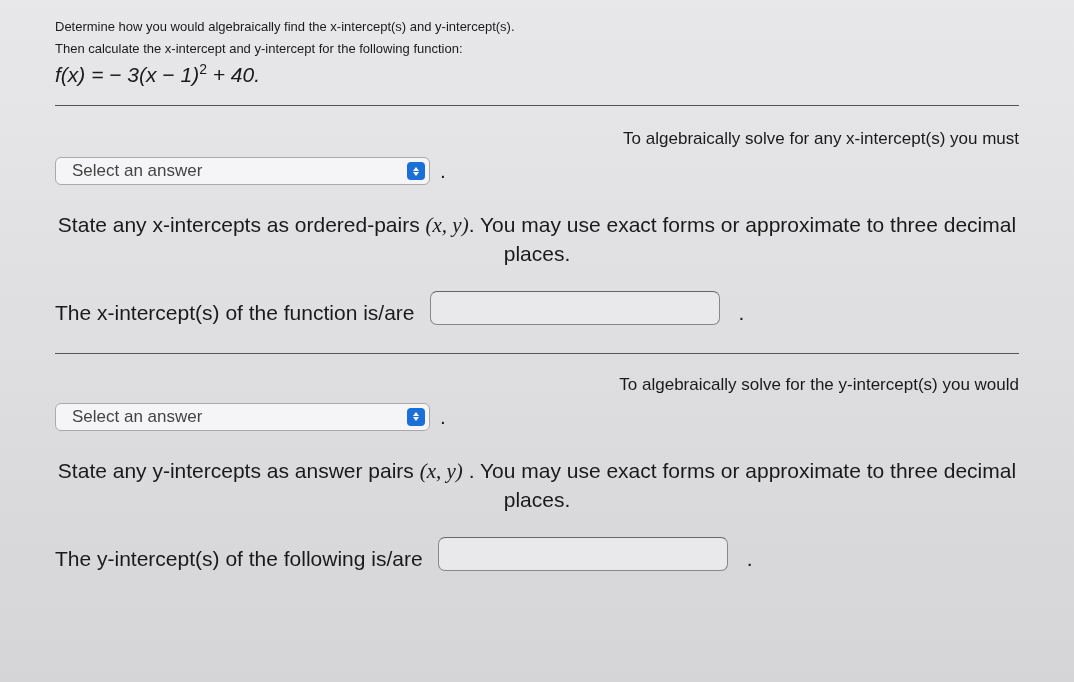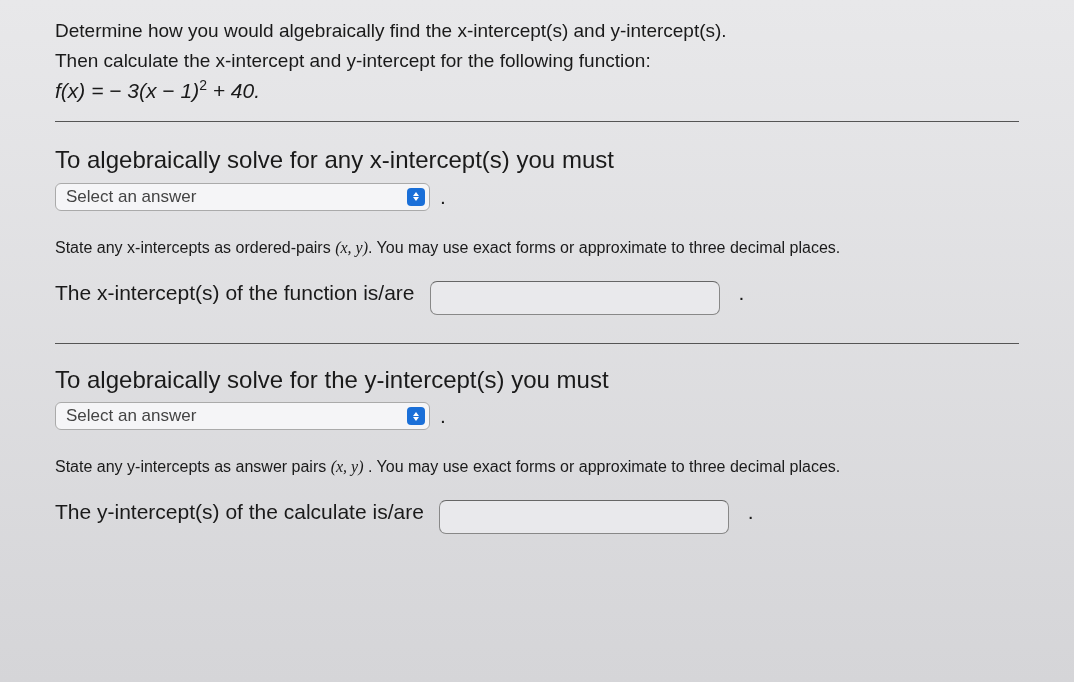--- a/index.html
+++ b/index.html
@@ -6,21 +6,21 @@
     body {
       width: 1074px;
       height: 682px;
       background: linear-gradient(to bottom, #e8e8ea 0%, #d5d5d8 100%);
       font-family: Arial, Helvetica, sans-serif;
       padding: 18px 55px 10px 55px;
       color: #1a1a1a;
       position: relative;
     }
     .question-text {
-      font-size: 19px;
+      font-size: 13px;
       line-height: 1.35;
       margin-bottom: 4px;
     }
     .formula {
       font-size: 21px;
       font-style: italic;
       margin-bottom: 18px;
     }
     .formula .fn { font-style: italic; }
     .formula .sup { font-size: 14px; vertical-align: super; font-style: normal; }
@@ -28,40 +28,41 @@
       border: none;
       border-top: 1.5px solid #555;
       margin: 10px 0 22px 0;
     }
     hr.divider2 {
       border: none;
       border-top: 1.5px solid #555;
       margin: 28px 0 20px 0;
     }
     .section-line {
-      font-size: 24px;
+      font-size: 17px;
       margin-bottom: 6px;
       line-height: 1.35;
+      text-align: right;
     }
     .select-row {
       display: flex;
       align-items: center;
       gap: 6px;
       margin-bottom: 26px;
     }
     .select-box {
       display: inline-flex;
       align-items: center;
       justify-content: space-between;
       width: 375px;
       height: 28px;
       border: 1px solid #aaa;
       border-radius: 6px;
       background: #f5f5f7;
-      padding: 0 4px 0 10px;
+      padding: 0 4px 0 16px;
       font-size: 17px;
       color: #444;
       cursor: pointer;
     }
     .select-caret {
       width: 18px;
       height: 18px;
       background: #1a6fd8;
       border-radius: 4px;
       display: flex;
@@ -77,32 +78,33 @@
       border-bottom: 4px solid white;
     }
     .select-caret::after {
       content: "";
       border-left: 3px solid transparent;
       border-right: 3px solid transparent;
       border-top: 4px solid white;
     }
     .period { font-size: 21px; margin-left: 4px; }
     .instr {
-      font-size: 16px;
+      font-size: 21px;
       line-height: 1.38;
       margin-bottom: 22px;
+      text-align: center;
     }
     .math-xy {
       font-style: italic;
       font-family: 'Times New Roman', serif;
     }
     .answer-row {
       font-size: 21px;
       display: flex;
-      align-items: flex-start;
+      align-items: flex-end;
       gap: 15px;
       margin-bottom: 8px;
     }
     .text-input {
       width: 290px;
       height: 34px;
       border: 1.5px solid #888;
       border-top-color: #666;
       border-radius: 7px;
       background: #e9e9ec;
@@ -135,30 +137,30 @@
 </div>
 
 <div class="answer-row">
   <span>The x-intercept(s) of the function is/are</span>
   <input type="text" class="text-input" value="" style="">
   <span class="period">.</span>
 </div>
 
 <hr class="divider2">
 
-<div class="section-line">To algebraically solve for the y-intercept(s) you must</div>
+<div class="section-line">To algebraically solve for the y-intercept(s) you would</div>
 <div class="select-row">
   <div class="select-box">
     <span>Select an answer</span>
     <span class="select-caret"></span>
   </div>
   <span class="period">.</span>
 </div>
 
 <div class="instr">
   <span>State any y-intercepts as answer pairs </span><span class="math-xy">(x, y)</span><span> .  You may use exact forms or approximate to three decimal places.</span>
 </div>
 
 <div class="answer-row">
-  <span>The y-intercept(s) of the calculate is/are</span>
+  <span>The y-intercept(s) of the following is/are</span>
   <input type="text" class="text-input" value="" style="">
   <span class="period">.</span>
 </div>
 
 </body></html>

